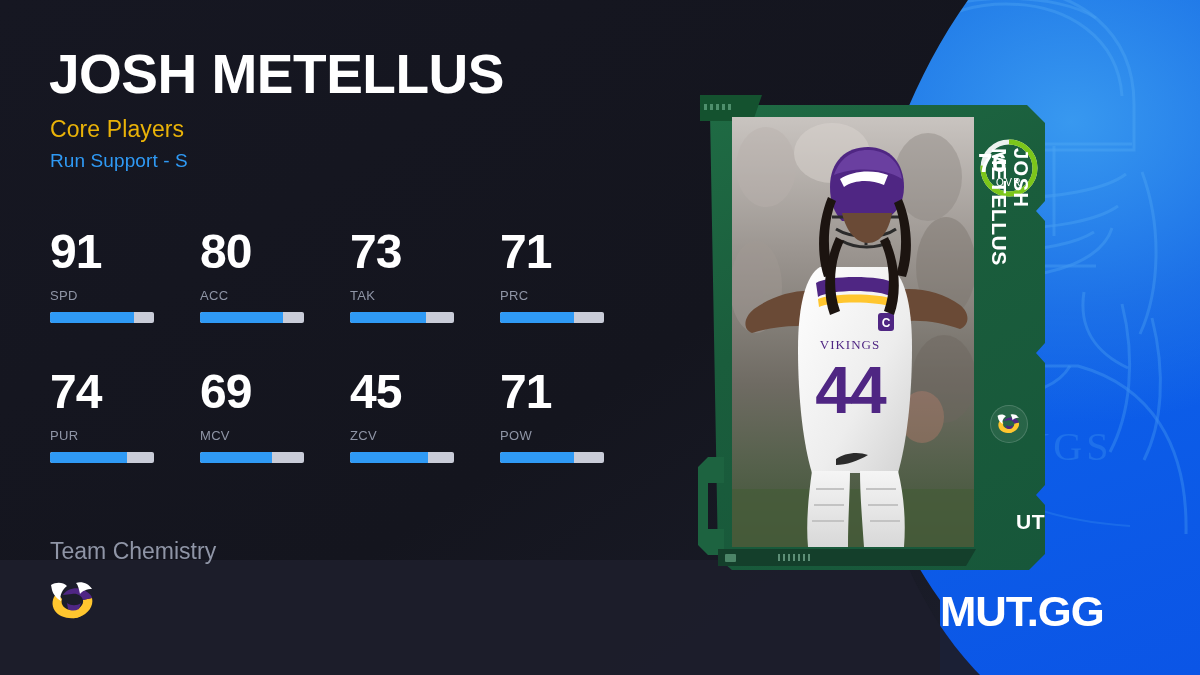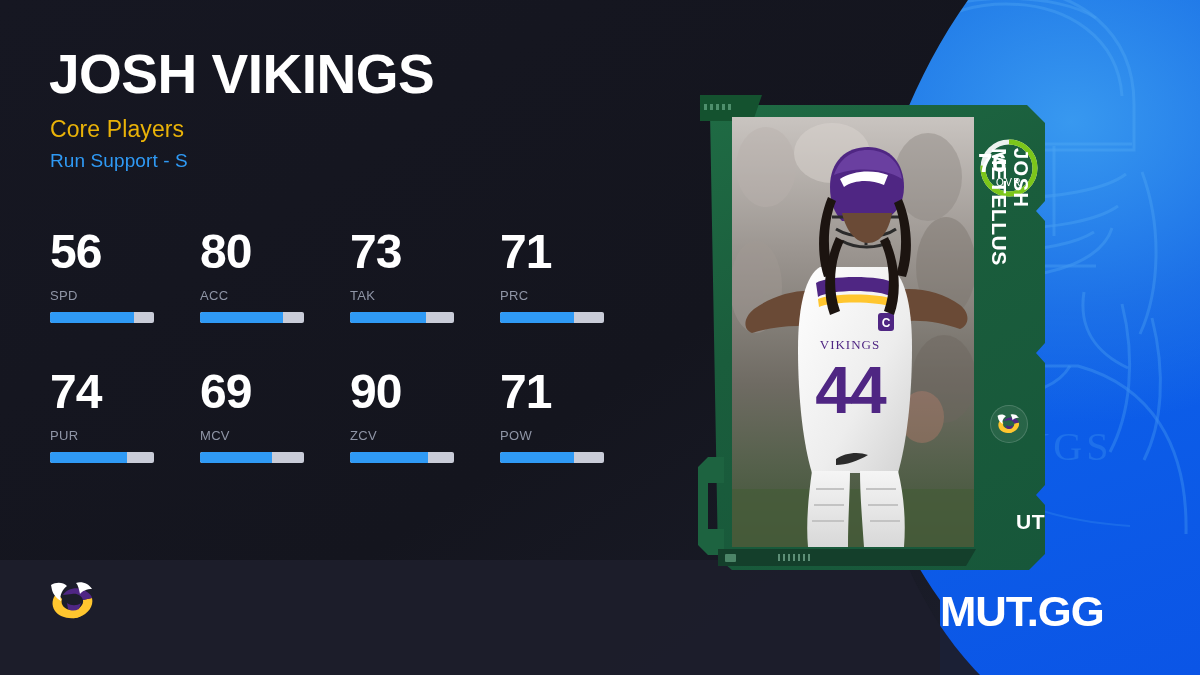--- a/index.html
+++ b/index.html
@@ -313,27 +313,27 @@
           <stop offset="100%" stop-color="#1b1d2a"></stop>
         </linearGradient>
       </defs>
 
       <path d="M0 0 L968 0 C900 96 860 220 862 330 C864 452 890 530 940 600 L940 675 L0 675 Z" fill="url(#darkg)"></path>
 
       <path d="M0 560 L905 560 C928 612 952 646 980 675 L0 675 Z" fill="#1c1e2b" fill-opacity=".95"></path>
     </svg>
   </div>
 
-  <div class="player-name">JOSH VIKINGS</div>
+  <div class="player-name">JOSH METELLUS</div>
   <div class="program-name">Core Players</div>
   <div class="archetype">Run Support - S</div>
 
   <div class="stats-grid" id="stats-grid">
       <div class="stat-cell">
-        <div class="stat-value">56</div>
+        <div class="stat-value">91</div>
         <div class="stat-label">SPD</div>
         <div class="stat-bar">
           <div class="stat-bar-fill" style="width: 81%;"></div>
         </div>
       </div>
       <div class="stat-cell">
         <div class="stat-value">80</div>
         <div class="stat-label">ACC</div>
         <div class="stat-bar">
           <div class="stat-bar-fill" style="width: 80%;"></div>
@@ -361,35 +361,36 @@
         </div>
       </div>
       <div class="stat-cell">
         <div class="stat-value">69</div>
         <div class="stat-label">MCV</div>
         <div class="stat-bar">
           <div class="stat-bar-fill" style="width: 69%;"></div>
         </div>
       </div>
       <div class="stat-cell">
-        <div class="stat-value">90</div>
+        <div class="stat-value">45</div>
         <div class="stat-label">ZCV</div>
         <div class="stat-bar">
           <div class="stat-bar-fill" style="width: 75%;"></div>
         </div>
       </div>
       <div class="stat-cell">
         <div class="stat-value">71</div>
         <div class="stat-label">POW</div>
         <div class="stat-bar">
           <div class="stat-bar-fill" style="width: 71%;"></div>
         </div>
       </div>
     </div>
 
+  <div class="chem-title">Team Chemistry</div>
   <div class="chem-logo">
     <svg viewBox="0 0 100 84" xmlns="http://www.w3.org/2000/svg">
       <path d="M18 26 C8 36 6 50 14 62 C22 74 44 80 62 74 C80 68 92 52 88 36 L70 40 C72 50 62 60 48 60 C34 60 24 50 28 38 Z" fill="#ffc62f"></path>
       <path d="M30 30 C36 20 52 14 66 18 C80 22 88 32 88 36 L70 40 C68 32 58 26 48 28 Z" fill="#4f2683"></path>
       <path d="M6 10 C16 4 30 4 38 12 C30 18 22 30 26 42 C18 38 10 28 8 20 Z" fill="#ffffff"></path>
       <path d="M56 6 C68 2 82 8 88 18 C78 18 68 22 64 28 C62 18 60 10 56 6 Z" fill="#ffffff"></path>
       <path d="M38 46 C46 52 58 52 66 46 L62 58 C54 62 46 62 40 58 Z" fill="#4f2683"></path>
       <path d="M34 62 C44 70 60 70 70 62 L66 72 C56 78 46 78 38 72 Z" fill="#ffc62f"></path>
     </svg>
   </div>

